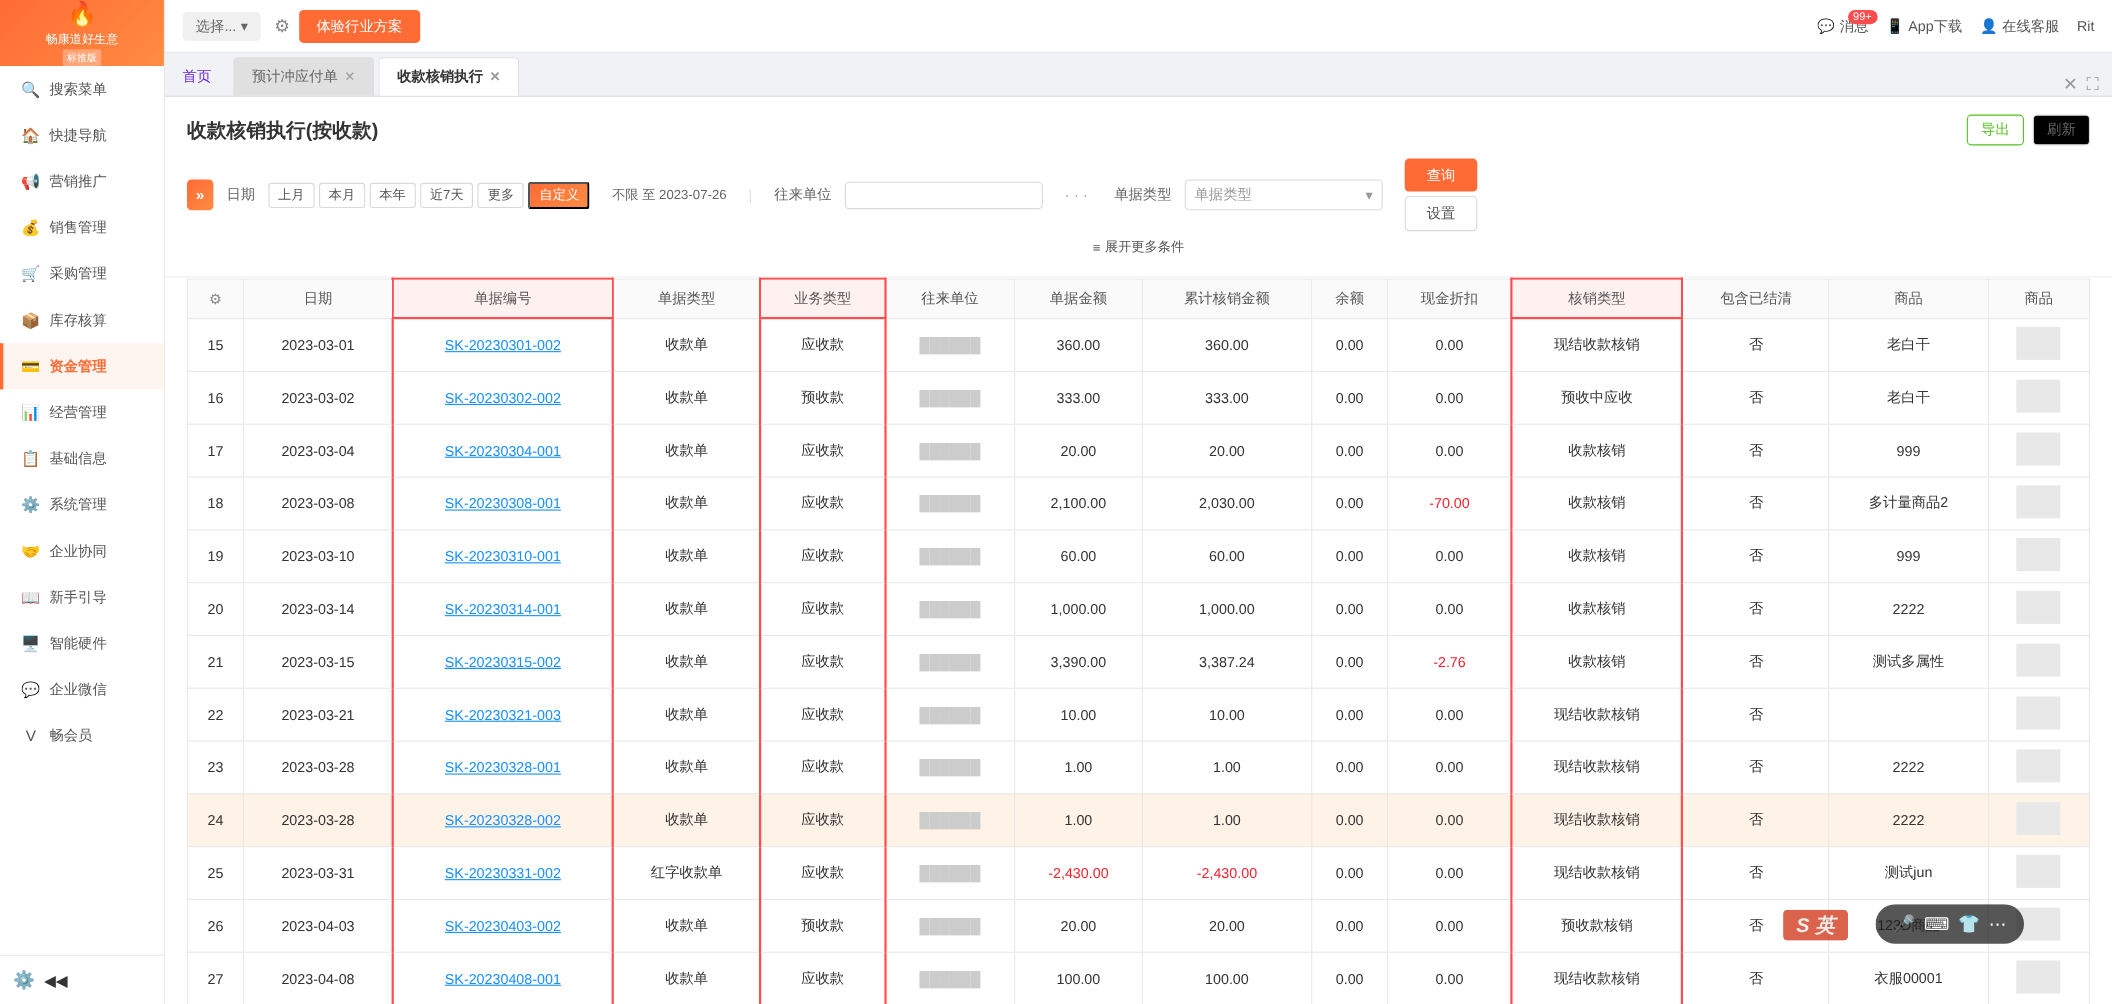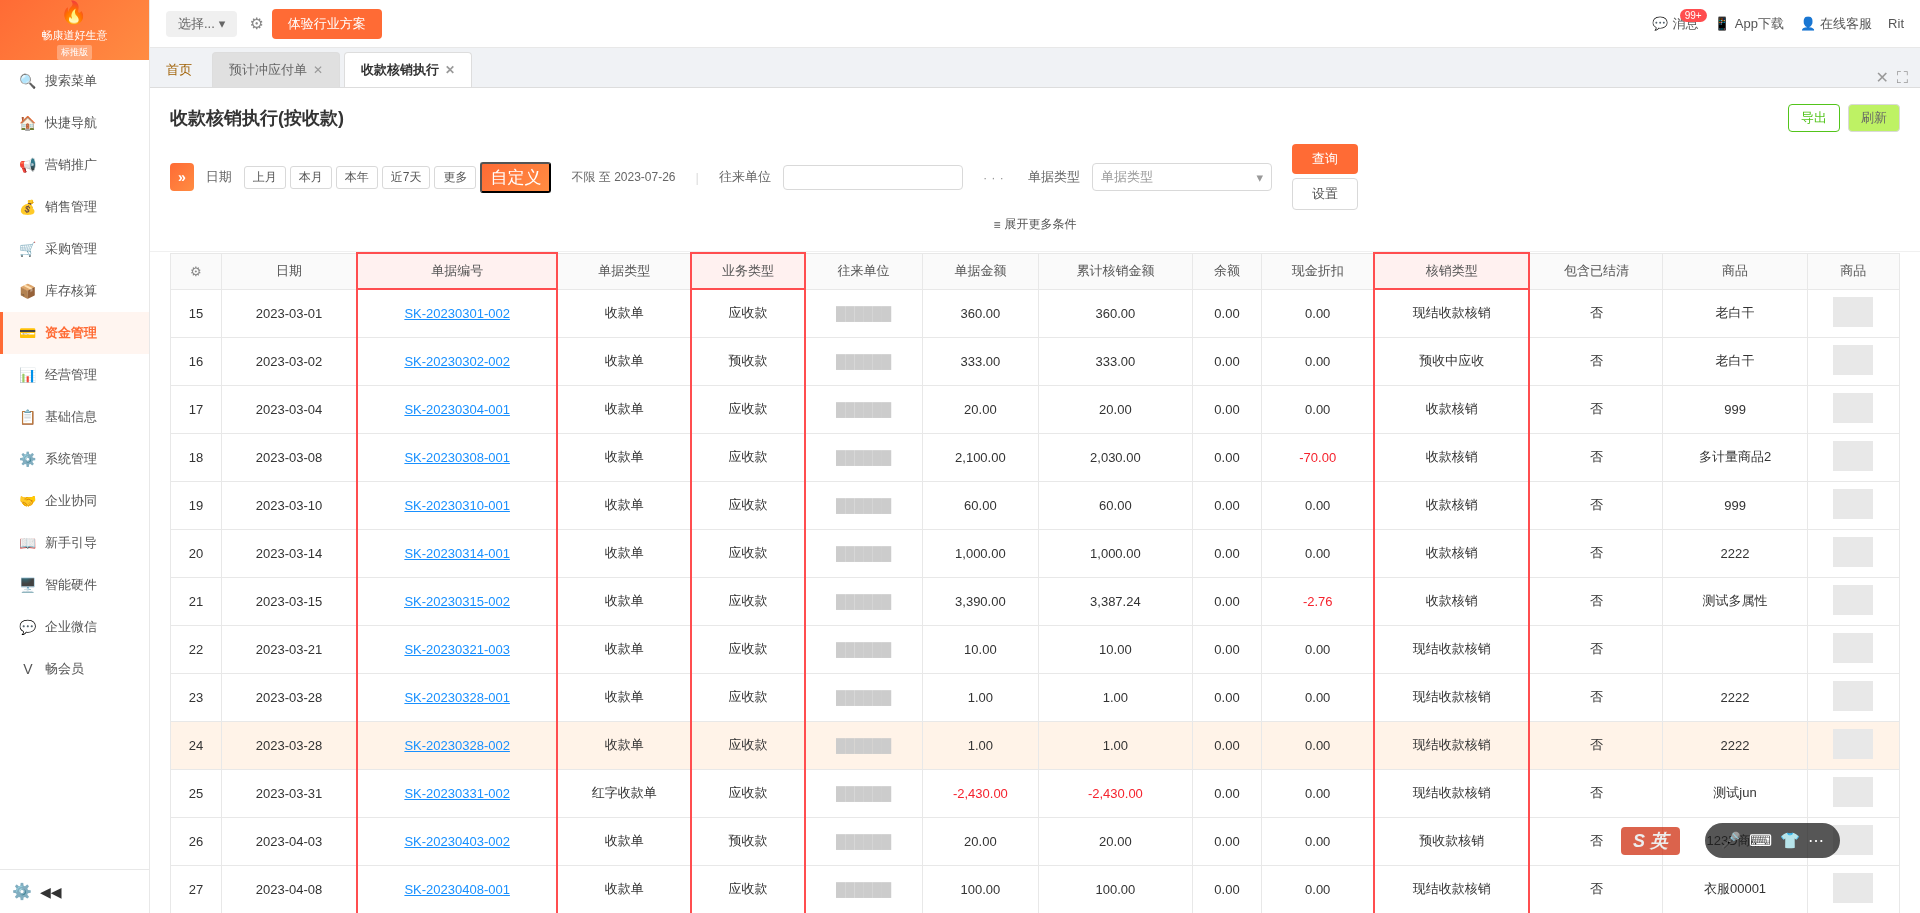--- a/index.html
+++ b/index.html
@@ -31,38 +31,38 @@
     .topbar-right { margin-left: auto; display: flex; align-items: center; gap: 16px; color: #555; font-size: 13px; }
     .topbar-msg { display: flex; align-items: center; gap: 4px; cursor: pointer; position: relative; }
     .msg-badge { background: #ff4d4f; color: #fff; border-radius: 10px; font-size: 10px; padding: 1px 5px; position: absolute; top: -6px; right: -8px; }
     .topbar-right-item { display: flex; align-items: center; gap: 4px; cursor: pointer; }
 
     
     .tabs { height: 40px; background: #f0f2f5; display: flex; align-items: flex-end; padding: 0 0 0 0; border-bottom: 1px solid #ddd; }
     .tab { padding: 8px 16px; font-size: 13px; cursor: pointer; background: #e0e0e0; color: #666; border: 1px solid #ddd; border-bottom: none; margin-left: 4px; border-radius: 4px 4px 0 0; display: flex; align-items: center; gap: 6px; }
     .tab.active { background: #fff; color: #333; font-weight: bold; }
     .tab .tab-close { color: #999; font-size: 12px; }
-    .tab-home { background: transparent; border: none; color: #a16207; cursor: pointer; padding: 8px 16px; font-size: 13px; }
+    .tab-home { background: transparent; border: none; color: #6d28d9; cursor: pointer; padding: 8px 16px; font-size: 13px; }
 
     
     .page-content { flex: 1; overflow: auto; background: #fff; padding: 0; }
     .page-header { padding: 16px 20px 0; display: flex; align-items: center; justify-content: space-between; }
     .page-title { font-size: 18px; font-weight: bold; color: #333; }
     .page-actions { display: flex; gap: 8px; }
     .btn-export { display: flex; align-items: center; gap: 4px; color: #52c41a; border: 1px solid #52c41a; background: #fff; padding: 4px 12px; border-radius: 4px; cursor: pointer; font-size: 13px; }
-    .btn-refresh { display: flex; align-items: center; gap: 4px; color: #666; border: 1px solid #d9d9d9; background: #bef264; padding: 4px 12px; border-radius: 4px; cursor: pointer; font-size: 13px; }
+    .btn-refresh { display: flex; align-items: center; gap: 4px; color: #666; border: 1px solid #d9d9d9; background: #000000; padding: 4px 12px; border-radius: 4px; cursor: pointer; font-size: 13px; }
 
     
     .filter-bar { padding: 12px 20px; background: #fff; border-bottom: 1px solid #f0f0f0; }
     .filter-row { display: flex; align-items: center; gap: 12px; flex-wrap: wrap; }
     .filter-expand-btn { background: linear-gradient(135deg, #ff6b35, #ff8c42); color: #fff; border: none; padding: 6px 8px; border-radius: 4px; cursor: pointer; font-size: 14px; font-weight: bold; }
     .filter-label { font-size: 13px; color: #666; }
     .filter-date-options { display: flex; gap: 4px; align-items: center; }
     .filter-date-btn { padding: 2px 8px; border: 1px solid #d9d9d9; border-radius: 3px; cursor: pointer; font-size: 12px; color: #555; background: #fff; }
-    .filter-date-custom { background: linear-gradient(135deg, #ff6b35, #ff8c42); color: #fff; padding: 2px 8px; border-radius: 3px; font-size: 17px; cursor: pointer; text-align: center; }
+    .filter-date-custom { background: linear-gradient(135deg, #ff6b35, #ff8c42); color: #fff; padding: 2px 8px; border-radius: 3px; font-size: 12px; cursor: pointer; text-align: center; }
     .filter-date-range { font-size: 12px; color: #666; }
     .filter-separator { color: #ddd; }
     .filter-input { border: 1px solid #d9d9d9; border-radius: 4px; padding: 4px 8px; font-size: 13px; color: #999; width: 180px; }
     .filter-dots { color: #999; letter-spacing: 4px; }
     .btn-query { background: #ff6b35; color: #fff; border: none; padding: 6px 20px; border-radius: 4px; cursor: pointer; font-size: 13px; }
     .btn-settings { background: #fff; color: #555; border: 1px solid #d9d9d9; padding: 6px 16px; border-radius: 4px; cursor: pointer; font-size: 13px; }
     .filter-more-row { display: flex; justify-content: center; padding: 6px 0; }
     .filter-more-btn { color: #555; font-size: 12px; cursor: pointer; border: none; background: none; display: flex; align-items: center; gap: 4px; }
 
     

